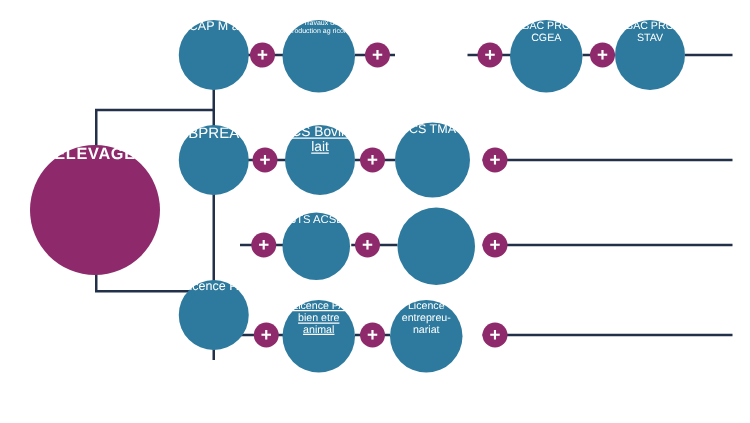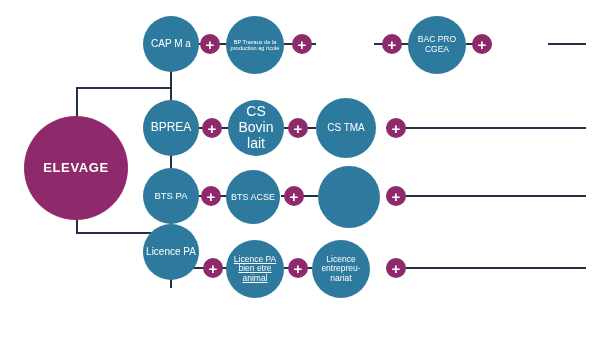--- a/index.html
+++ b/index.html
@@ -19,21 +19,21 @@
     position: absolute;
     left: 0;
     top: 0;
     width: 600px;
     height: 338px;
   }
   .node {
     position: absolute;
     border-radius: 50%;
     display: flex;
-    align-items: center;
+    align-items: flex-start;
     justify-content: center;
     text-align: center;
     color: #ffffff;
     box-sizing: border-box;
     line-height: 1.12;
     z-index: 3;
   }
   .node-teal { background: #2d7a9e; }
   .node-root {
     background: #8e2a6b;
@@ -124,48 +124,48 @@
   </div>
 
   <div class="node node-teal" style="left:408px; top:16px; width:58px; height:58px; font-size:8.5px;">
     <span class="node-label">BAC  PRO CGEA</span>
   </div>
 
   <div class="plus" style="left:472px; top:34px; width:20px; height:20px; font-size:15px;">
     <span>+</span>
   </div>
 
+  <div class="node node-teal" style="left:492px; top:16px; width:56px; height:56px; font-size:8.5px;">
+    <span class="node-label">BAC PRO STAV</span>
+  </div>
 
   <div class="node node-teal" style="left:143px; top:100px; width:56px; height:56px; font-size:12px;">
     <span class="node-label">BPREA</span>
   </div>
 
   <div class="plus" style="left:202px; top:118px; width:20px; height:20px; font-size:15px;">
     <span>+</span>
   </div>
 
-  <div class="node node-teal" style="left:228px; top:100px; width:56px; height:56px; font-size:14px;">
+  <div class="node node-teal" style="left:228px; top:100px; width:56px; height:56px; font-size:11px;text-decoration:underline;">
     <span class="node-label">CS Bovin lait</span>
   </div>
 
   <div class="plus" style="left:288px; top:118px; width:20px; height:20px; font-size:15px;">
     <span>+</span>
   </div>
 
   <div class="node node-teal" style="left:316px; top:98px; width:60px; height:60px; font-size:10px;">
     <span class="node-label">CS TMA</span>
   </div>
 
   <div class="plus" style="left:386px; top:118px; width:20px; height:20px; font-size:15px;">
     <span>+</span>
   </div>
 
-  <div class="node node-teal" style="left:143px; top:168px; width:56px; height:56px; font-size:9.5px;">
-    <span class="node-label">BTS PA</span>
-  </div>
 
   <div class="plus" style="left:201px; top:186px; width:20px; height:20px; font-size:15px;">
     <span>+</span>
   </div>
 
   <div class="node node-teal" style="left:226px; top:170px; width:54px; height:54px; font-size:9px;">
     <span class="node-label">BTS ACSE</span>
   </div>
 
   <div class="plus" style="left:284px; top:186px; width:20px; height:20px; font-size:15px;">

